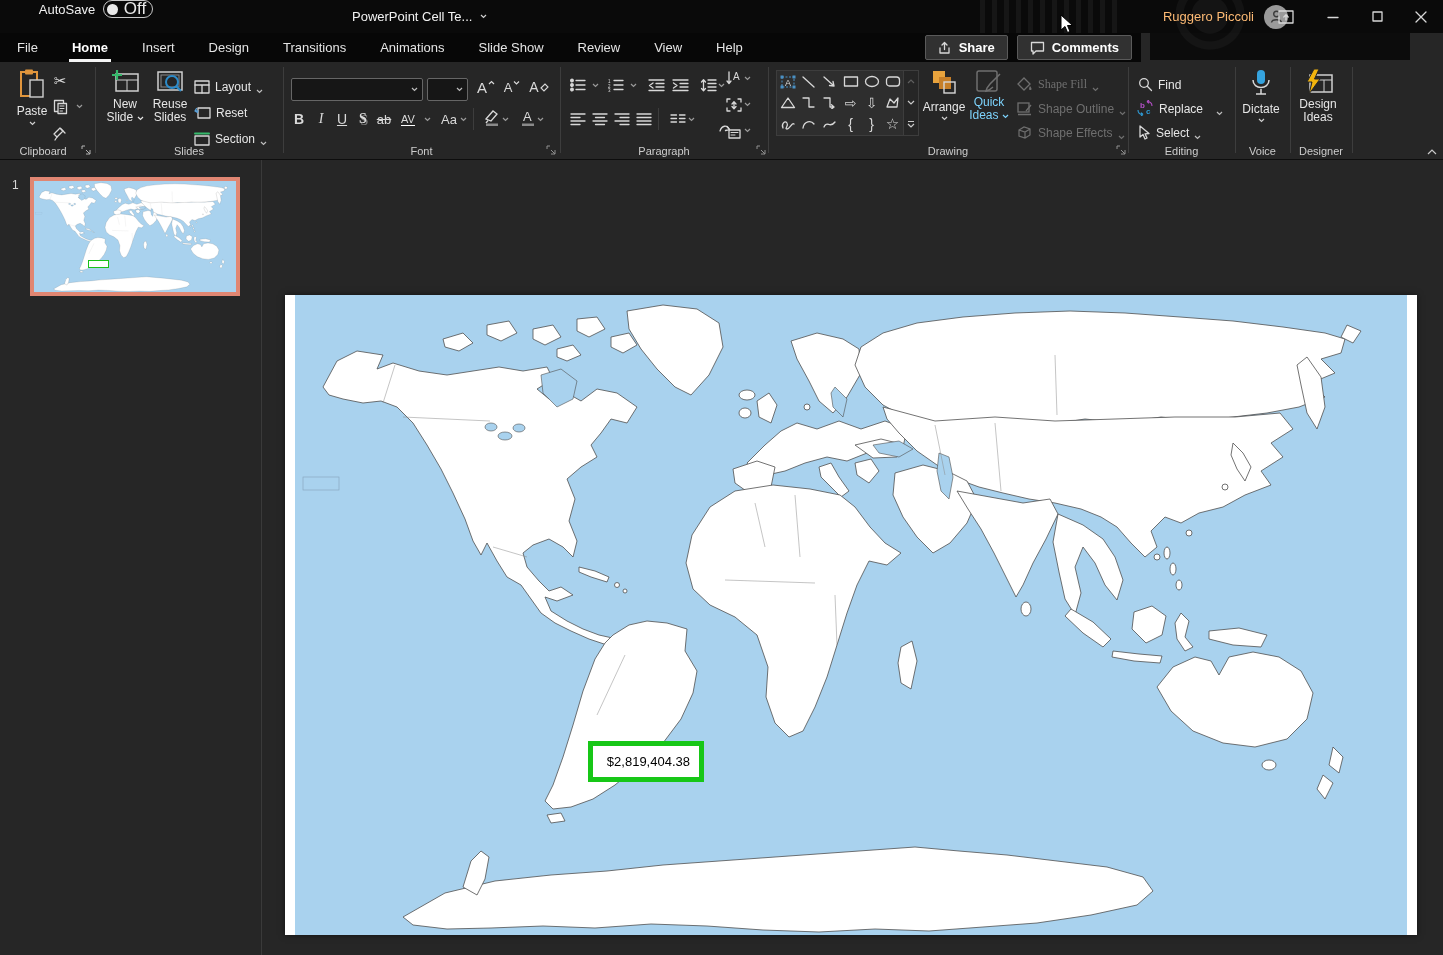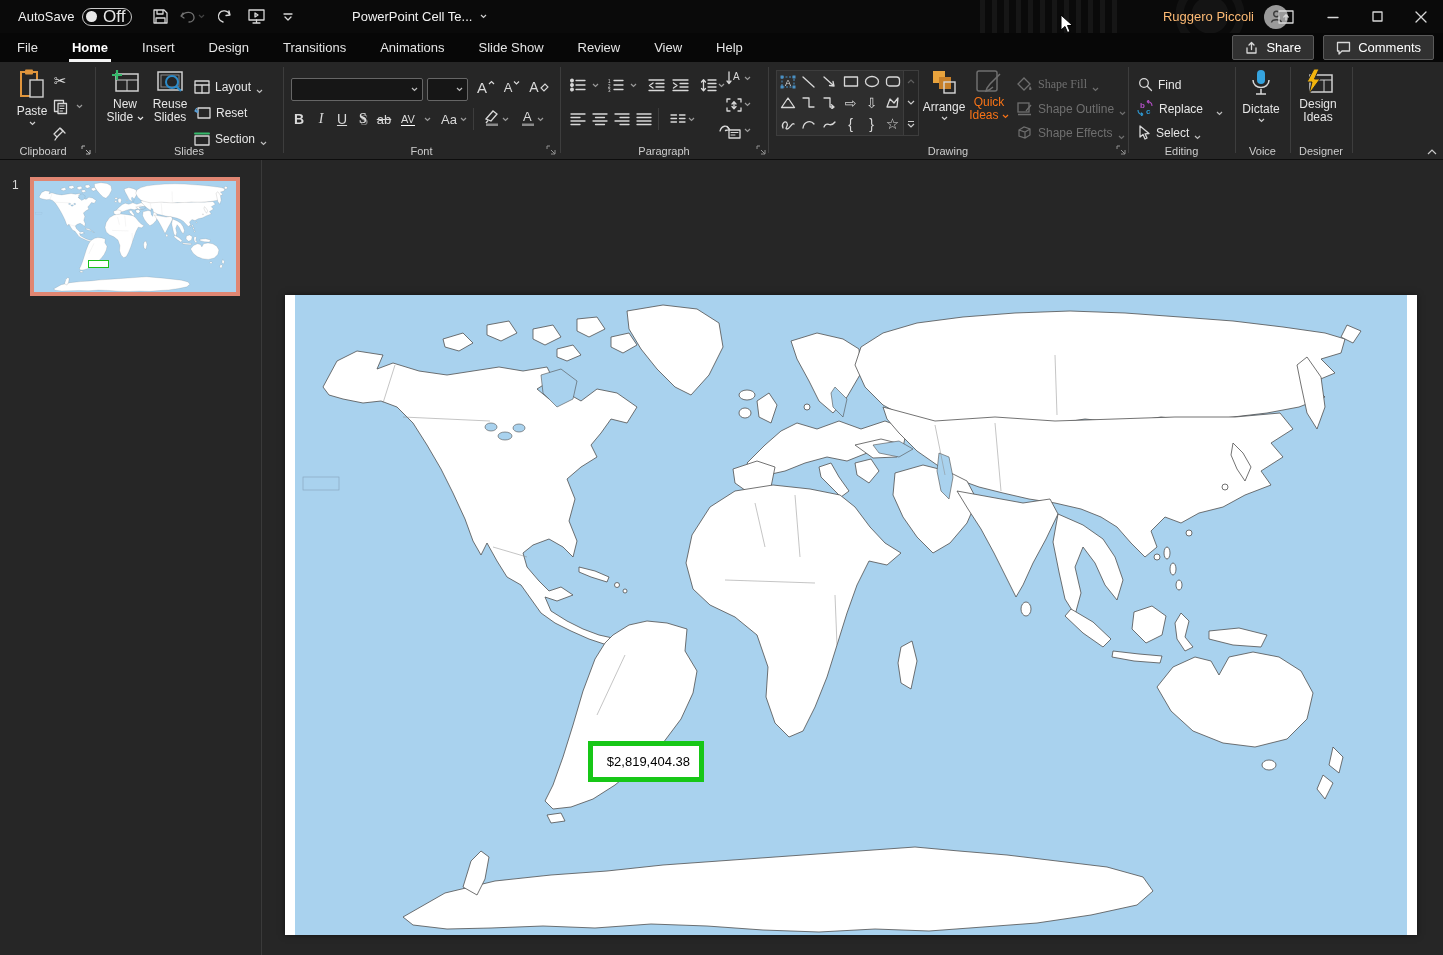--- a/index.html
+++ b/index.html
@@ -7,44 +7,44 @@
     font-family:"Liberation Sans", sans-serif; -webkit-font-smoothing:antialiased; }
   svg { display:block; }
 
   
   #titlebar { position:absolute; left:0; top:0; width:1443px; height:33px; background:#0a0a0a; color:#e8e8e8; }
   #tb-deco-bars { position:absolute; left:980px; top:0; width:140px; height:33px;
     background:repeating-linear-gradient(90deg,#191919 0 5px,#0a0a0a 5px 12px); opacity:.8; }
   #tb-deco-circles { position:absolute; left:1150px; top:-30px; width:260px; height:90px;
     background:radial-gradient(circle at 60px 45px,#161616 0 18px,#0a0a0a 19px 26px,#141414 27px 34px,#0a0a0a 35px),
                radial-gradient(circle at 200px 30px,#151515 0 22px,#0a0a0a 23px 32px,#131313 33px 42px,transparent 43px); opacity:.9; }
-  .tb-left { position:absolute; left:18px; top:0; height:33px; display:flex; align-items:center; gap:14px; }
+  .tb-left { position:absolute; left:18px; top:0; height:33px; display:flex; align-items:center; gap:14px;flex-direction:column; }
   #autosave { display:flex; align-items:center; gap:8px; font-size:13px; color:#f0f0f0; }
   #autosave-pill { width:50px; height:18px; border:1px solid #c8c8c8; border-radius:9px; display:flex; align-items:center; padding:0 6px 0 3px; gap:6px; }
   #autosave-knob { width:11px; height:11px; border-radius:50%; background:#e8e8e8; }
   #autosave-state { font-size:17px; color:#e8e8e8; }
   .qat-btn { width:28px; height:26px; display:flex; align-items:center; justify-content:center; }
   .qat-group { display:flex; align-items:center; gap:4px; }
   #doc-title { position:absolute; left:352px; top:0; height:33px; display:flex; align-items:center; gap:8px; font-size:13px; color:#f2f2f2; }
   #search-box { position:absolute; left:553px; top:4px; width:366px; height:25px; background:#3b3b3b; border-radius:2px;
     display:flex; align-items:center; padding-left:12px; gap:12px; }
   #search-box span { font-size:13px; color:#dcdcdc; }
   #user-area { position:absolute; right:155px; top:0; height:33px; display:flex; align-items:center; gap:10px; }
   #user-name { font-size:13px; color:#fdba74; }
   #avatar { width:24px; height:24px; border-radius:50%; background:#9a9a9a; display:flex; align-items:center; justify-content:center; }
   .win-btn { position:absolute; top:0; width:44px; height:33px; display:flex; align-items:center; justify-content:center; }
   #ribbon-display-btn { right:135px; }
   #min-btn { right:88px; } #max-btn { right:44px; } #close-btn { right:0; }
 
   
-  #tabrow { position:absolute; left:0; top:33px; width:1443px; height:29px; background:#070707; display:flex; align-items:center; }
+  #tabrow { position:absolute; left:0; top:33px; width:1141px; height:29px; background:#070707; display:flex; align-items:center; }
   .rtab { font-size:13px; color:#e4e4e4; padding:0 17px; height:29px; display:flex; align-items:center; position:relative; }
   .rtab.active { color:#ffffff; font-weight:bold; }
   .rtab.active::after { content:""; position:absolute; left:14px; right:14px; bottom:0; height:3px; background:#f5f5f5; }
-  #tab-actions { position:absolute; right:9px; top:2px; display:flex; gap:9px; }
+  #tab-actions { position:absolute; right:9px; top:2px; display:flex; gap:9px;font-weight:bold; }
   .pill-btn { height:25px; background:#313131; border:1px solid #5a5a5a; border-radius:2px; color:#fff;
     display:flex; align-items:center; gap:7px; padding:0 12px; font-size:13px; }
 
   
   #ribbon { position:absolute; left:0; top:62px; width:1443px; height:98px; background:#262626; border-bottom:1px solid #0d0d0d; color:#e2e2e2; }
   .gsep { position:absolute; top:5px; height:86px; width:1px; background:#3d3d3d; }
   .glabel { position:absolute; bottom:2px; font-size:11px; color:#cdcdcd; text-align:center; }
   .launcher { position:absolute; bottom:3px; width:12px; height:12px; }
   .bigbtn { position:absolute; top:6px; width:48px; height:84px; display:flex; flex-direction:column; align-items:center; border-radius:3px; }
   .bigbtn .lbl { font-size:12px; color:#e6e6e6; text-align:center; line-height:14px; margin-top:4px; }
@@ -651,21 +651,21 @@
     <span class="lbl">Arrange</span>
     <svg class="chev" viewBox="0 0 7 5" style="color:#cfcfcf;margin-top:2px">
         <path d="M1,1 L3.5,3.5 L6,1"></path>
       </svg>
   </div>
   <div class="bigbtn dim" style="left:966px;width:46px;">
     <svg width="30" height="28" viewBox="0 0 30 28">
       <rect x="3" y="3" width="20" height="20" rx="2" fill="none" stroke="#6f6f6f" stroke-width="1.5"></rect>
       <path d="M26,6 L16,16 L13,20 L12,23 L15,22 L19,19" fill="none" stroke="#6f6f6f" stroke-width="1.5"></path>
     </svg>
-    <span class="two" style="color:#f97316"><span>Quick</span><br>
+    <span class="two" style="color:#7dd3fc"><span>Quick</span><br>
     <span>Ideas</span> <svg class="chev" style="display:inline-block" viewBox="0 0 7 5">
           <path d="M1,1 L3.5,3.5 L6,1" fill="none" stroke="#6f6f6f"></path>
         </svg></span>
   </div>
   <div class="smallbtn dim" style="left:1016px;top:8px;font-family:Liberation Serif, serif;">
     <svg width="17" height="15" viewBox="0 0 17 15">
         <path d="M8,1 L14,7 L8,13 L2,7 Z" fill="none" stroke="#6f6f6f" stroke-width="1.3"></path>
         <path d="M14,9 C15.5,11 16.5,13 14,13 C12.5,13 13,11 14,9" fill="#6f6f6f"></path>
       </svg>
     <span>Shape Fill</span>

